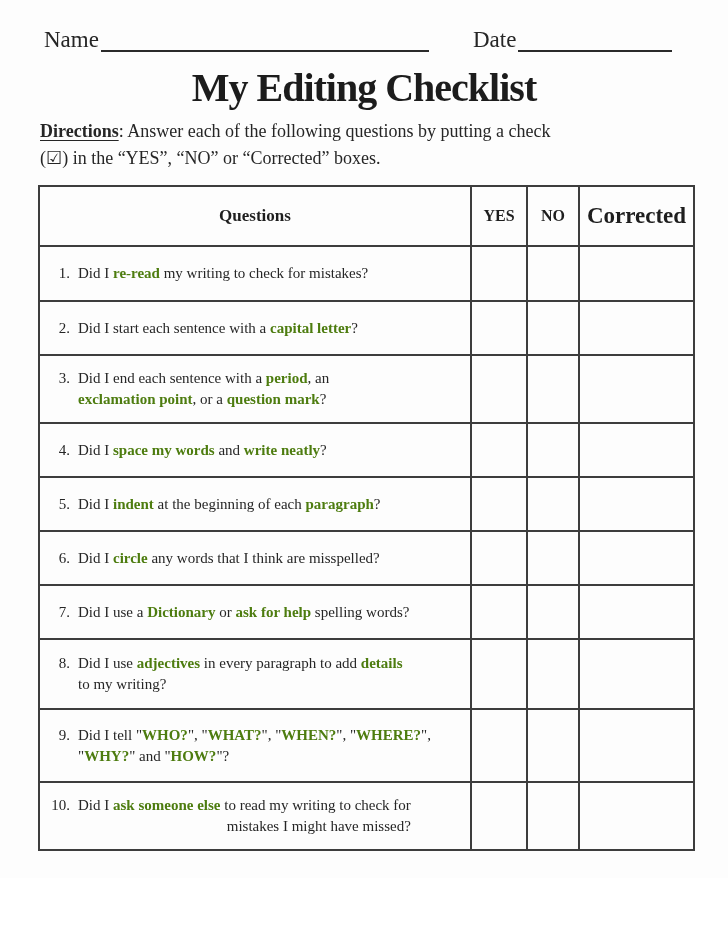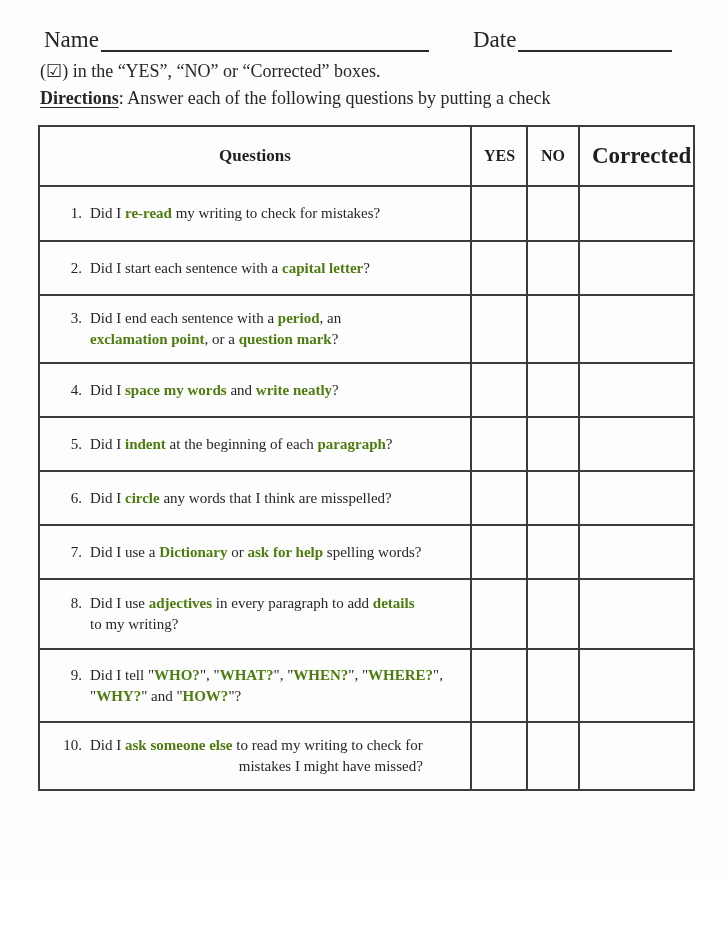--- a/index.html
+++ b/index.html
@@ -52,21 +52,21 @@
   table.checklist{
     margin:13px 0 0 38px;
     border-collapse:collapse;
     table-layout:fixed;
     width:655px;
   }
   table.checklist th,
   table.checklist td{
     border:2px solid #3d3d3d;
     vertical-align:middle;
-    padding:12px;
+    padding:0;
   }
   thead tr{height:60px;}
   th{font-weight:700;color:#1e1e1e;}
   .th-q{font-size:17px;text-align:center;}
   .th-yes,.th-no{font-size:16px;text-align:center;}
   .th-corr{font-size:23px;text-align:center;}
   tbody tr{height:54px;}
   tr.row-1{height:55px;}
   tr.row-3{height:68px;}
   tr.row-8{height:70px;}
@@ -97,24 +97,25 @@
 
 <div class="sheet">
 
   <div class="topline">
     <span class="fill-label">Name</span>
     <span class="fill-line name-line"></span>
     <span class="fill-label date-label">Date</span>
     <span class="fill-line date-line"></span>
   </div>
 
+  <h1 class="title">My Editing Checklist</h1>
 
   <p class="directions">
+    <span class="dir-line"><b class="dir-label">Directions</b><span>: Answer each of the following questions by putting a check</span></span>
     <span class="dir-line"><span>(</span><span class="chk-glyph">☑</span><span>) in the “YES”, “NO” or “Corrected” boxes.</span></span>
-    <span class="dir-line"><b class="dir-label">Directions</b><span>: Answer each of the following questions by putting a check</span></span>
   </p>
 
   <table class="checklist">
     <colgroup>
       <col style="width:432px">
       <col style="width:56px">
       <col style="width:52px">
       <col style="width:115px">
     </colgroup>
     <thead>

